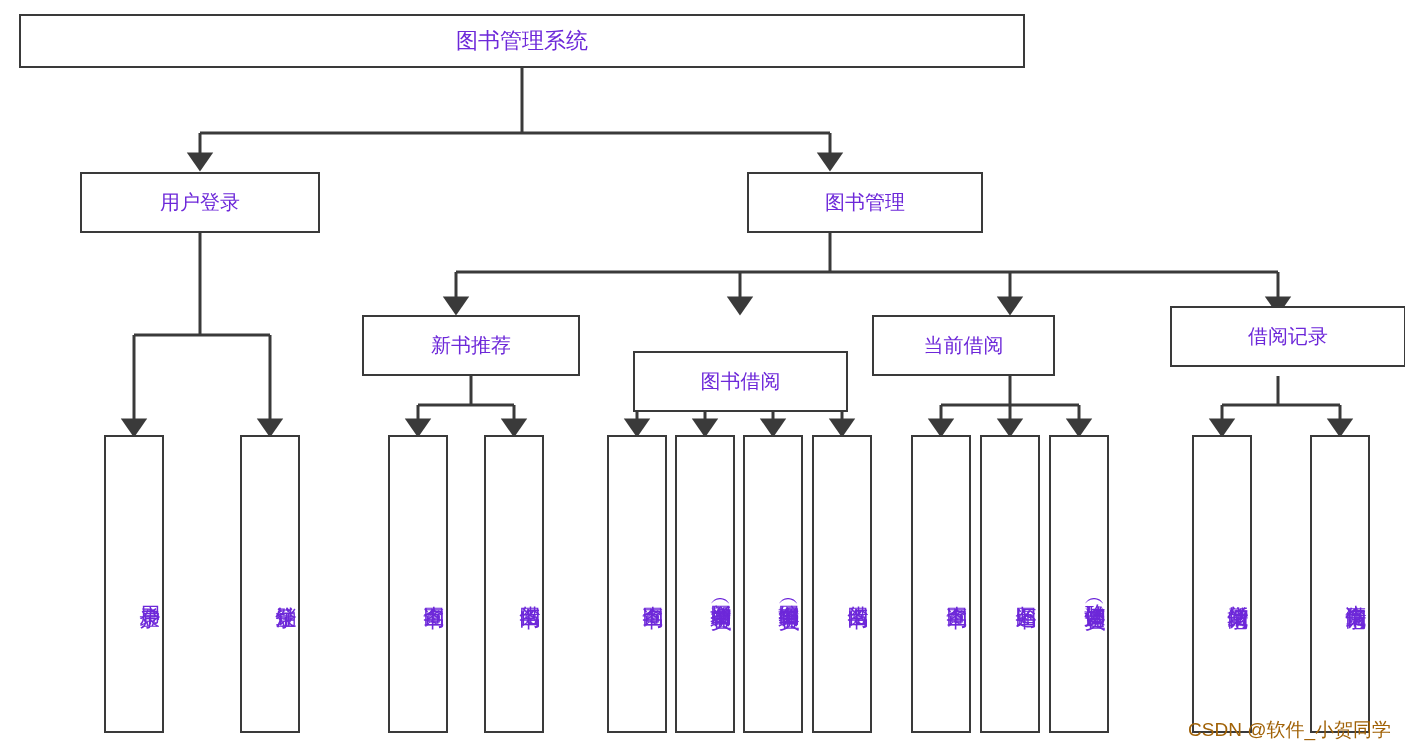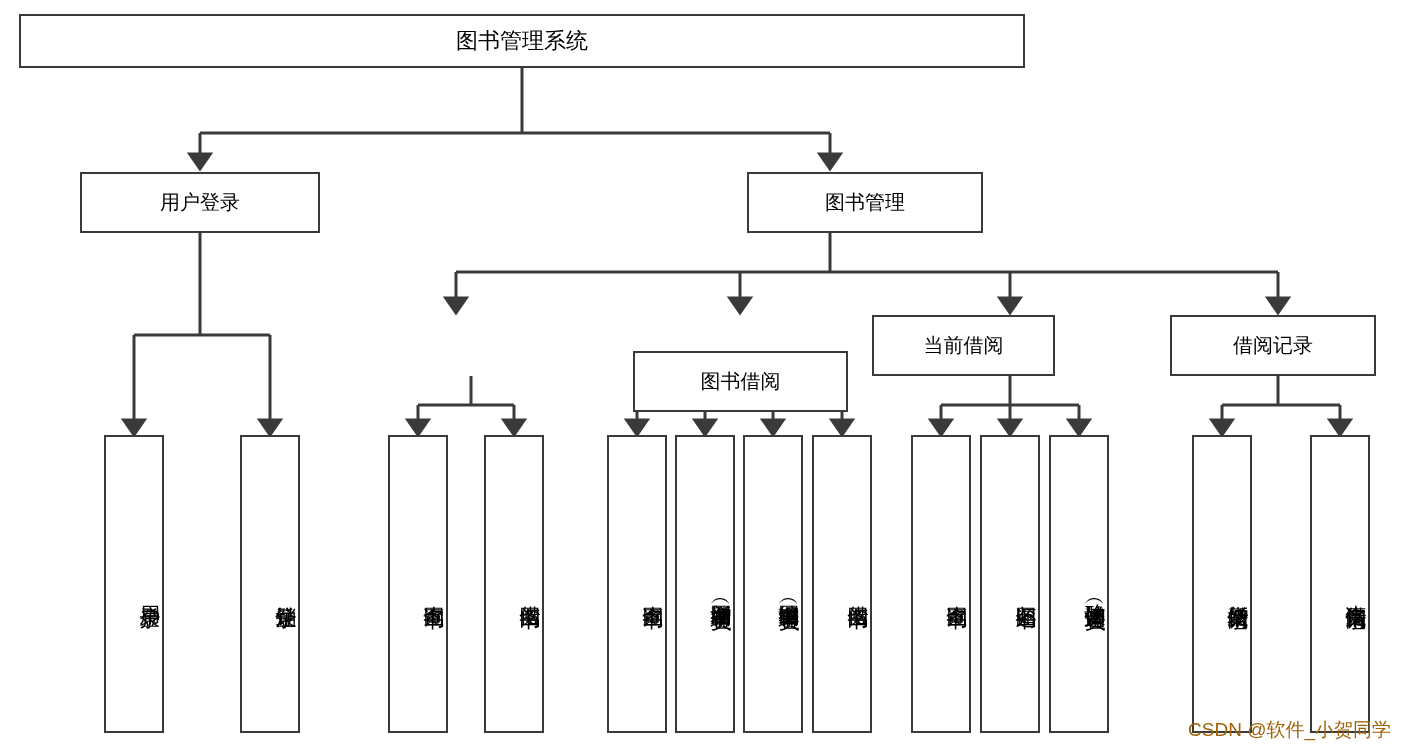--- a/index.html
+++ b/index.html
@@ -13,21 +13,21 @@
   svg.connectors{position:absolute;left:0;top:0;width:1405px;height:747px;pointer-events:none;}
 
   .node{
     position:absolute;
     box-sizing:border-box;
     background:#ffffff;
     border:2px solid #3a3a3a;
     display:flex;
     align-items:center;
     justify-content:center;
-    color:#000000;
+    color:#6d28d9;
     z-index:2;
   }
   .node.root{font-size:22px;}
   .node.lvl1{font-size:20px;}
   .node.lvl2{font-size:20px;}
   .node.leaf{
     writing-mode:vertical-rl;
     text-orientation:upright;
     align-items:flex-start;
     justify-content:center;
@@ -111,27 +111,30 @@
     <span class="label">图书管理系统</span>
   </div>
 
   <div class="node lvl1" style="left:80px;top:172px;width:240px;height:61px;">
     <span class="label">用户登录</span>
   </div>
   <div class="node lvl1" style="left:712px;top:172px;width:236px;height:61px;margin-left:35px;">
     <span class="label">图书管理</span>
   </div>
 
+  <div class="node lvl2" style="left:362px;top:315px;width:218px;height:61px;">
+    <span class="label">新书推荐</span>
+  </div>
   <div class="node lvl2" style="left:633px;top:315px;width:215px;height:61px;margin-top:36px;">
     <span class="label">图书借阅</span>
   </div>
   <div class="node lvl2" style="left:872px;top:315px;width:183px;height:61px;">
     <span class="label">当前借阅</span>
   </div>
-  <div class="node lvl2" style="left:1170px;top:315px;width:206px;height:61px;">
+  <div class="node lvl2" style="left:1170px;top:306px;width:236px;height:61px;">
     <span class="label">借阅记录</span>
   </div>
 
   <div class="node leaf" style="left:104px;top:435px;width:60px;height:298px;">
     <span class="label">用户登录</span>
   </div>
   <div class="node leaf" style="left:240px;top:435px;width:60px;height:298px;">
     <span class="label">注销登录</span>
   </div>
 

